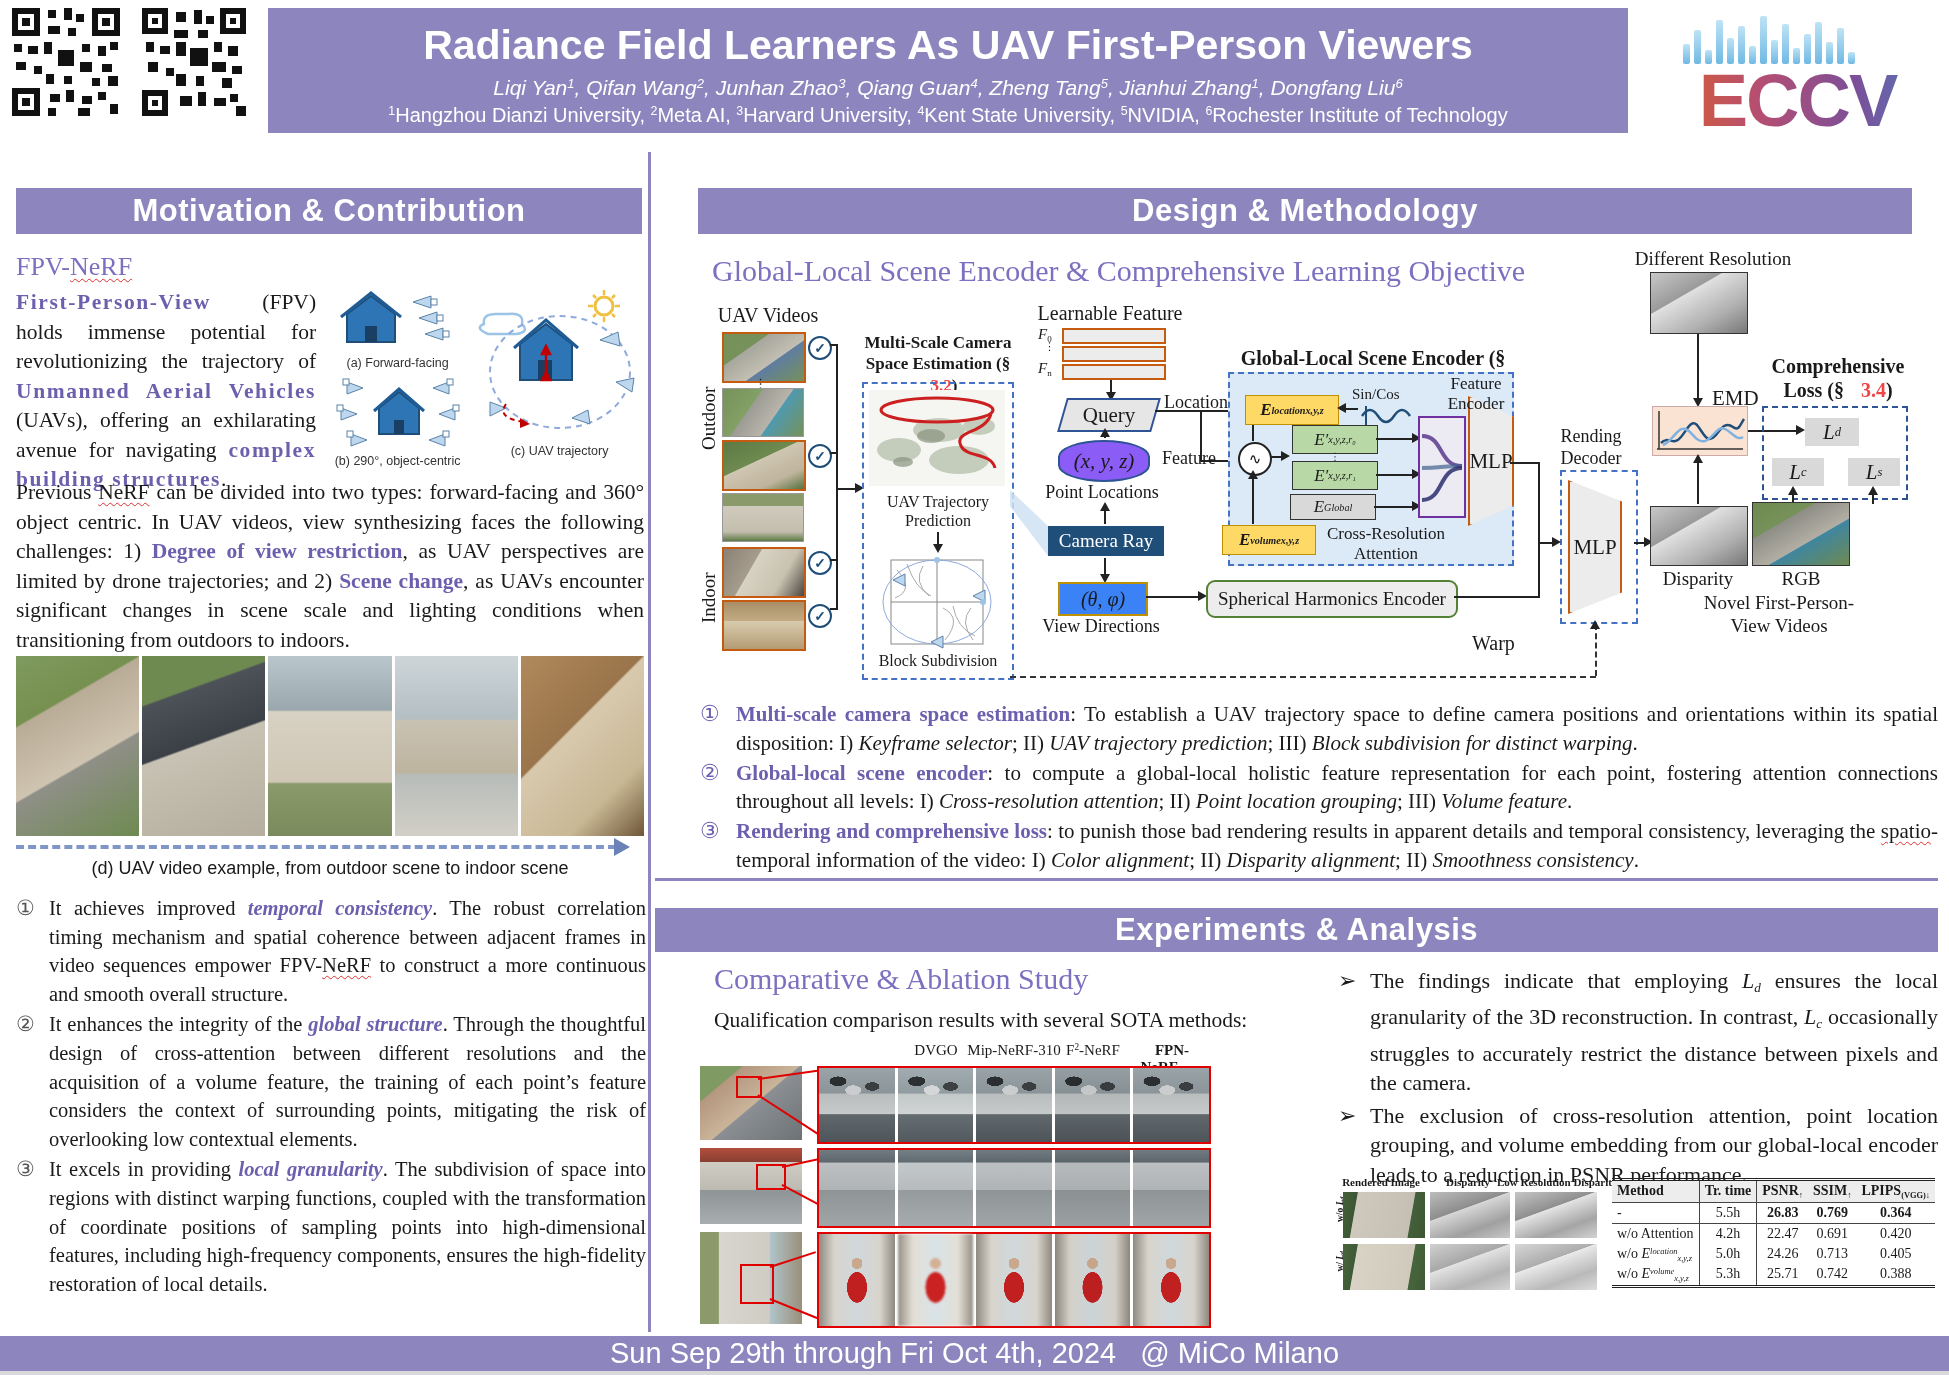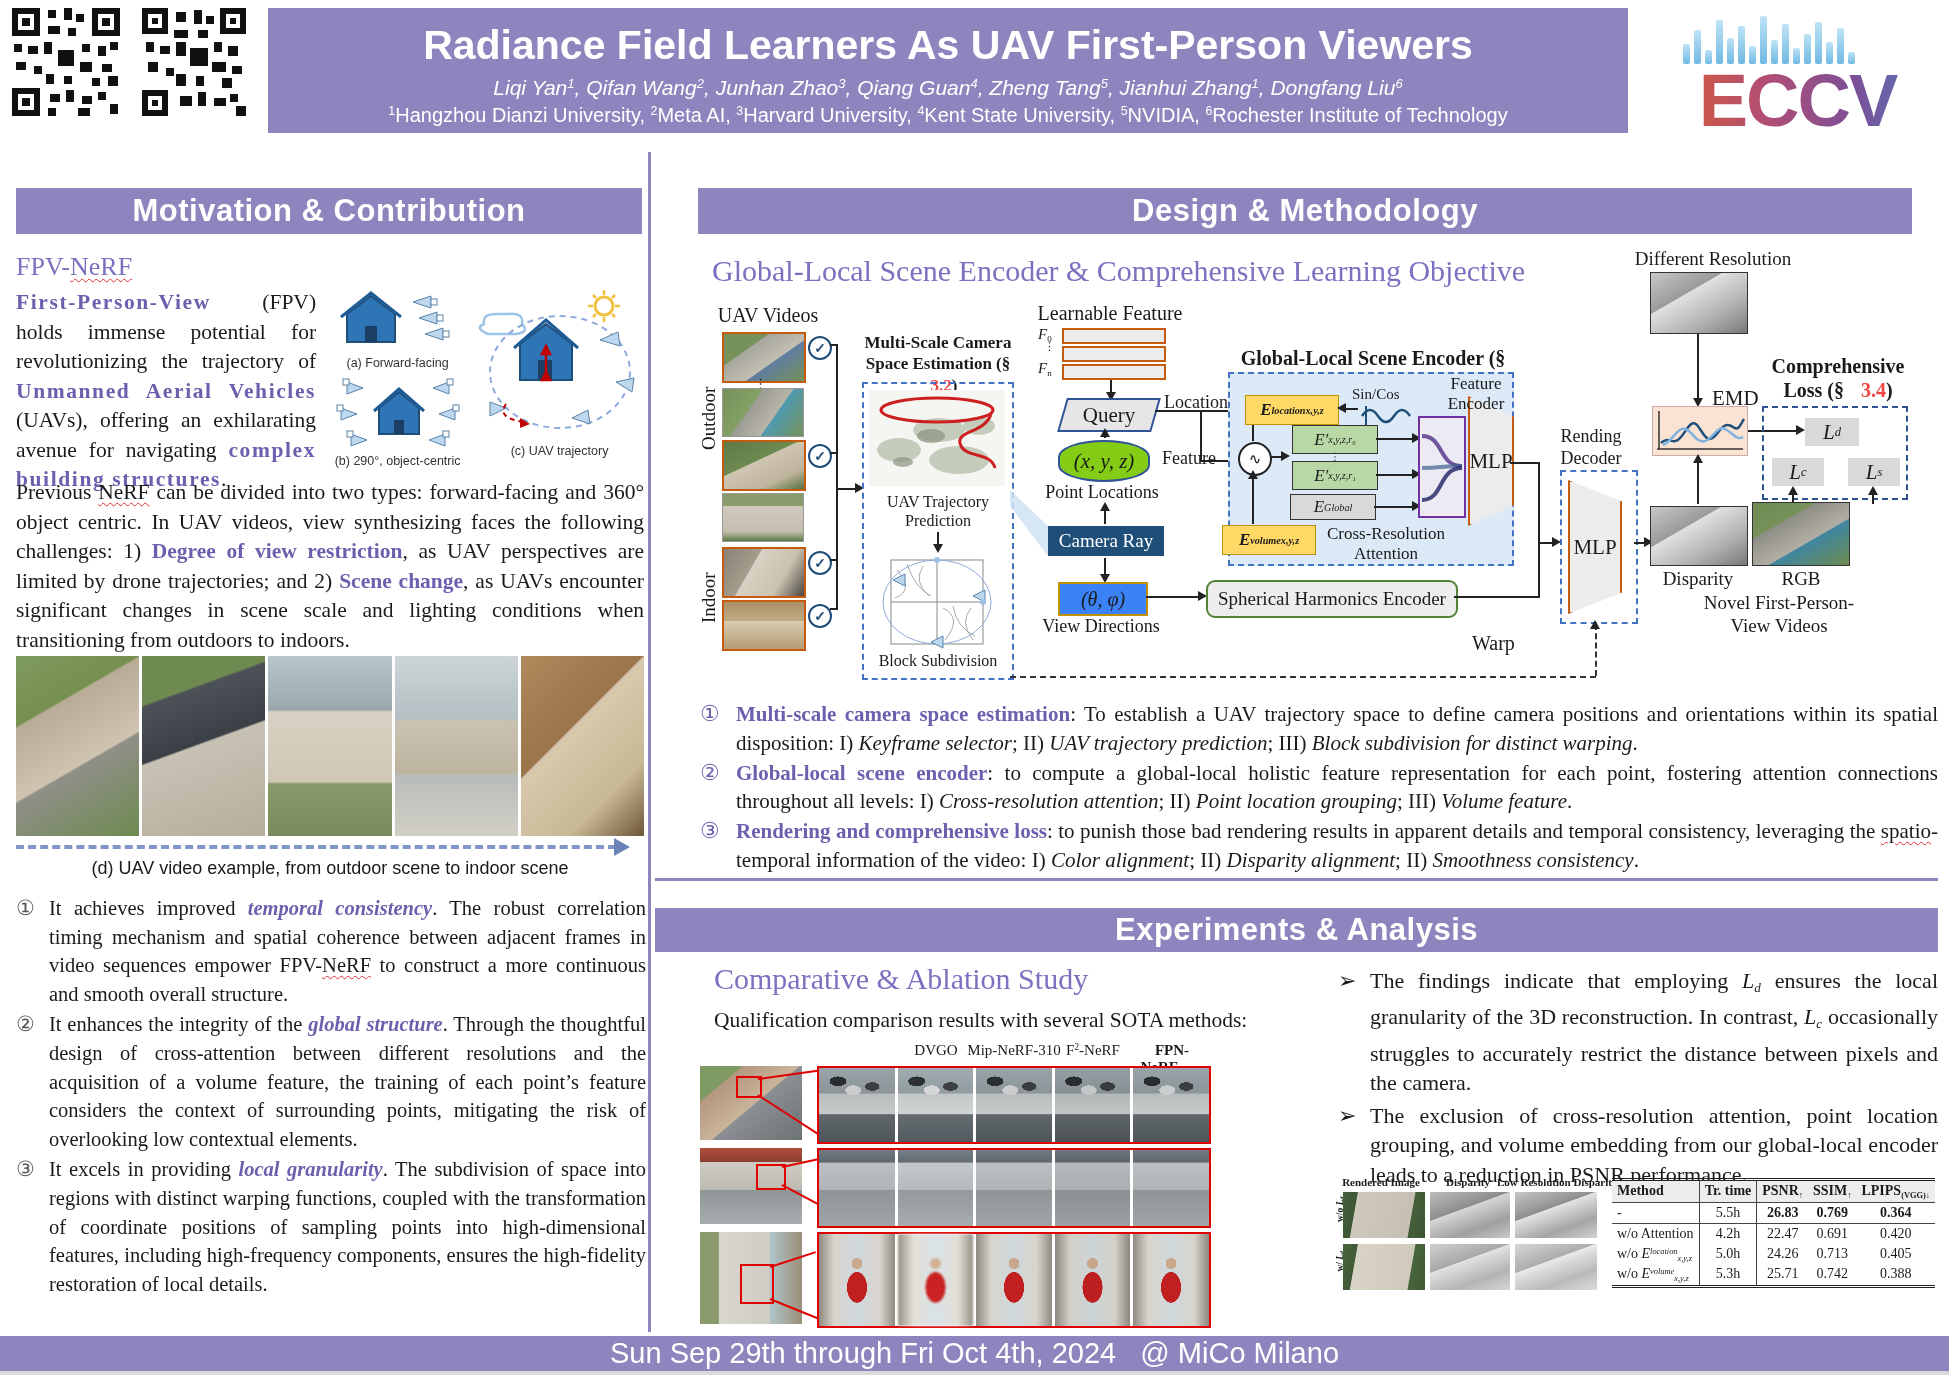--- a/index.html
+++ b/index.html
@@ -39,21 +39,21 @@
   .gbox{background:#b8d8a5;border:1.4px solid #333;display:flex;align-items:center;justify-content:center;font-size:17px;}
   .graybox{background:#d9d9d9;border:1.4px solid #333;display:flex;align-items:center;justify-content:center;font-size:17px;}
   .dashbox{border:2px dashed #4472c4;}
   .thumb{position:absolute;width:80px;height:47px;border:1.5px solid #999;}
   .thumb.orange{border:2.5px solid #c55a11;}
   .check{position:absolute;width:20px;height:20px;border:2px solid #1f4e79;border-radius:50%;
          color:#1f4e79;font-size:14px;font-weight:bold;display:flex;align-items:center;justify-content:center;background:#fff;}
   .rot{writing-mode:vertical-rl;transform:rotate(180deg);text-align:center;}
   .trap{background:#ececec;border:2.5px solid #c55a11;display:flex;align-items:center;justify-content:center;
         clip-path:polygon(0 0,100% 16%,100% 84%,0 100%);font-size:21px;}
-  .cyl{background:#84cc16;border:2.5px solid #2f5496;border-radius:50%/40%;display:flex;align-items:center;justify-content:center;font-size:21px;font-style:italic;}
+  .cyl{background:#8b5cf6;border:2.5px solid #2f5496;border-radius:50%/40%;display:flex;align-items:center;justify-content:center;font-size:21px;font-style:italic;}
   .lossbox{background:#d9d9d9;display:flex;align-items:center;justify-content:center;font-size:21px;}
   .imgbox{border:1.5px solid #333;}
   .dlabel{font-size:19px;text-align:center;}
   
   .strip{position:absolute;display:flex;gap:3px;border:2.5px solid #e00000;background:#fff;}
   .strip>div{flex:1;}
   .redbox{position:absolute;border:2px solid #e00000;}
   .redln{position:absolute;height:1.6px;background:#e00000;transform-origin:left center;}
   
   .ph-a1{background:linear-gradient(150deg,#7f9a5e 0%,#75904f 28%,#b9ac97 29%,#cfc4b0 58%,#8f8f87 59%,#6e8a50 100%);}

